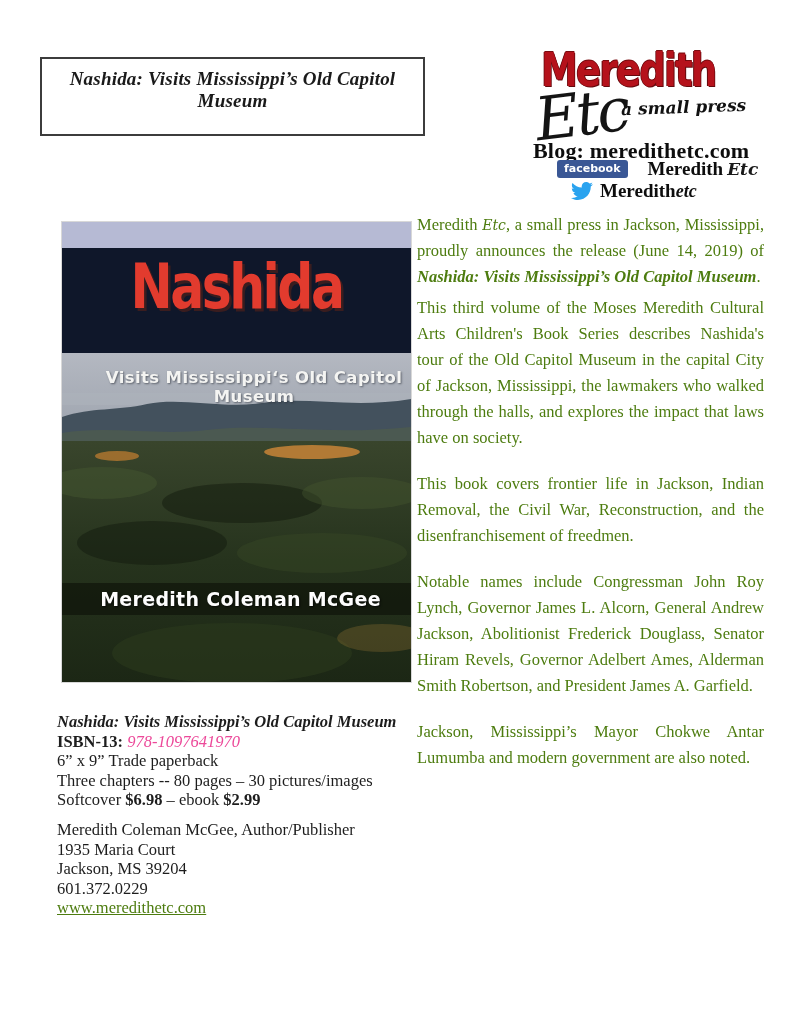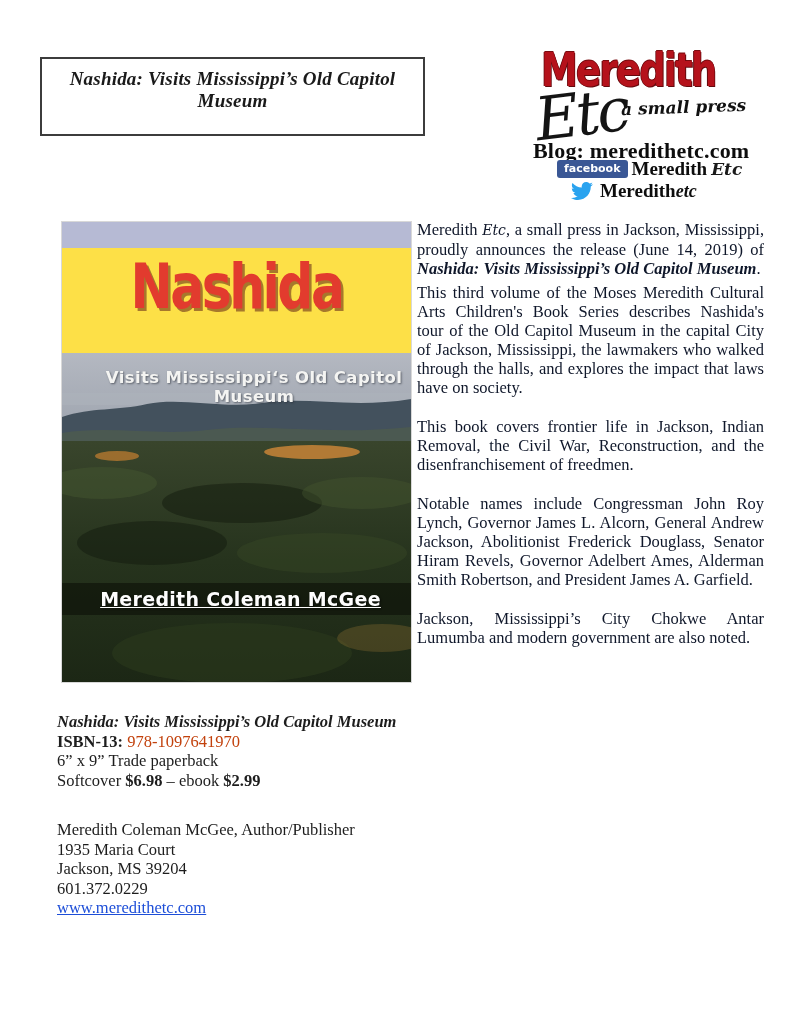--- a/index.html
+++ b/index.html
@@ -42,77 +42,77 @@
   .logo .blog-line {
     position:absolute; left:0px; top:90px; width:200px; text-align:center;
     font-weight:bold; font-size:22px; color:#0d0d0d; letter-spacing:0.2px; white-space:nowrap;
   }
   .social-row { position:absolute; display:flex; align-items:center; white-space:nowrap; }
   .fb-row { left:24px; top:110px; }
   .tw-row { left:38px; top:132px; }
   .fb-badge {
     display:inline-block; background:#3a5795; color:#fff;
     font-family:"DejaVu Sans", sans-serif; font-weight:bold; font-size:11px;
-    padding:3px 7px 4px; border-radius:3px; line-height:1; margin-right:4px;
+    padding:3px 7px 4px; border-radius:3px; line-height:1; margin-right:20px;
   }
   .handle { font-weight:bold; font-size:19px; color:#0d0d0d; }
   .handle-script { font-family:"DejaVu Serif", serif; font-style:italic; font-size:17px; font-weight:bold; margin-left:4px; }
   .handle-etc-italic { font-style:italic; font-weight:bold; font-size:18px; }
   .tw-icon { width:22px; height:22px; margin-right:7px; }
 
   
   .cover {
     position:absolute; left:62px; top:222px; width:349px; height:460px;
     box-shadow:0 0 0 1px #d8d8d8;
   }
   .cover-strip { height:26px; background:#b6bad4; }
-  .cover-band { height:105px; background:#fde047; position:relative; overflow:hidden; }
+  .cover-band { height:105px; background:#0f172a; position:relative; overflow:hidden; }
   .cover-band .nashida {
     position:absolute; left:0; right:0; top:6px; text-align:center;
     font-family:"DejaVu Sans", sans-serif; font-weight:bold; font-size:60px; line-height:1;
     color:#e23b2e; letter-spacing:-3px;
     transform:scale(0.84,1.05); transform-origin:center top;
     text-shadow:3px 3px 0 rgba(95,35,22,0.55);
   }
   .cover-scene { position:relative; height:329px; overflow:hidden; }
   .cover-scene svg { position:absolute; inset:0; display:block; }
   .cover-subtitle {
     position:absolute; left:0; right:0; top:15px; text-align:center;
     font-family:"DejaVu Sans", sans-serif; font-weight:bold; font-size:16.5px;
     color:#f4f4f2; letter-spacing:0.4px; text-shadow:1px 1px 2px rgba(40,45,55,0.6);padding-left:35px;
   }
   .cover-author {
     position:absolute; left:8px; right:0; top:235px; text-align:center;
     font-family:"DejaVu Sans", sans-serif; font-weight:bold; font-size:19px;
-    color:#fdfdfd; letter-spacing:0.3px; text-shadow:1px 1px 2px rgba(0,0,0,0.7);text-decoration:underline;
+    color:#fdfdfd; letter-spacing:0.3px; text-shadow:1px 1px 2px rgba(0,0,0,0.7);
   }
 
   
   .desc {
-    position:absolute; left:417px; top:220px; width:347px;
-    font-size:16.5px; line-height:19px; text-align:justify; color:#0f172a;
+    position:absolute; left:417px; top:212px; width:347px;
+    font-size:16.5px; line-height:26px; text-align:justify; color:#4d7c0f;
   }
   .desc p { margin:0 0 20px 0; }
   .desc p.tight { margin-bottom:5px; }
   .script-etc-inline { font-family:"DejaVu Serif", serif; font-style:italic; font-size:14px; }
   .bold-italic { font-weight:bold; font-style:italic; }
 
   
   .details {
     position:absolute; left:57px; top:712px; width:390px;
     font-size:16.5px; line-height:19.5px; color:#1d1d1d;
   }
   .details .row { white-space:nowrap; }
-  .isbn-value { color:#c2410c; }
+  .isbn-value { color:#ec4899;font-style:italic; }
   .contact {
     position:absolute; left:57px; top:820px; width:390px;
     font-size:16.5px; line-height:19.5px; color:#1d1d1d;
   }
   .contact .row { white-space:nowrap; }
-  .doc-link { color:#1d4ed8; text-decoration:underline; cursor:pointer; }
+  .doc-link { color:#4d7c0f; text-decoration:underline; cursor:pointer; }
   .bold { font-weight:bold; }
 </style>
 </head>
 <body>
 
 <div class="page">
 
   <div class="title-box">
     <div class="line1">Nashida: Visits Mississippi’s Old Capitol Museum</div>
   </div>
@@ -176,27 +176,28 @@
       <div class="cover-subtitle">Visits Mississippi‘s Old Capitol Museum</div>
       <div class="cover-author">Meredith  Coleman McGee</div>
     </div>
   </div>
 
   <div class="desc">
     <p class="tight"><span>Meredith </span><span class="script-etc-inline">Etc</span><span>, a small press in Jackson, Mississippi, proudly announces the release (June 14, 2019) of </span><span class="bold-italic">Nashida: Visits Mississippi’s Old Capitol Museum</span><span>.</span></p>
     <p>This third volume of the Moses Meredith Cultural Arts Children's Book Series describes Nashida's tour of the Old Capitol Museum in the capital City of Jackson, Mississippi, the lawmakers who walked through the halls, and explores the impact that laws have on society.</p>
     <p>This book covers frontier life in Jackson, Indian Removal, the Civil War, Reconstruction, and the disenfranchisement of freedmen.</p>
     <p>Notable names include Congressman John Roy Lynch, Governor James L. Alcorn, General Andrew Jackson, Abolitionist Frederick Douglass, Senator Hiram Revels, Governor Adelbert Ames, Alderman Smith Robertson, and President James A. Garfield.</p>
-    <p>Jackson, Mississippi’s City Chokwe Antar Lumumba and modern government are also noted.</p>
+    <p>Jackson, Mississippi’s Mayor Chokwe Antar Lumumba and modern government are also noted.</p>
   </div>
 
   <div class="details">
     <div class="row bold-italic">Nashida: Visits Mississippi’s Old Capitol Museum</div>
     <div class="row"><span class="bold">ISBN-13:</span><span class="isbn-value"> 978-1097641970</span></div>
     <div class="row">6” x 9” Trade paperback</div>
+    <div class="row">Three chapters -- 80 pages – 30 pictures/images</div>
     <div class="row"><span>Softcover </span><span class="bold">$6.98</span><span> – ebook </span><span class="bold">$2.99</span></div>
   </div>
 
   <div class="contact">
     <div class="row">Meredith Coleman McGee, Author/Publisher</div>
     <div class="row">1935 Maria Court</div>
     <div class="row">Jackson, MS 39204</div>
     <div class="row">601.372.0229</div>
     <div class="row"><a class="doc-link">www.meredithetc.com</a></div>
   </div>

